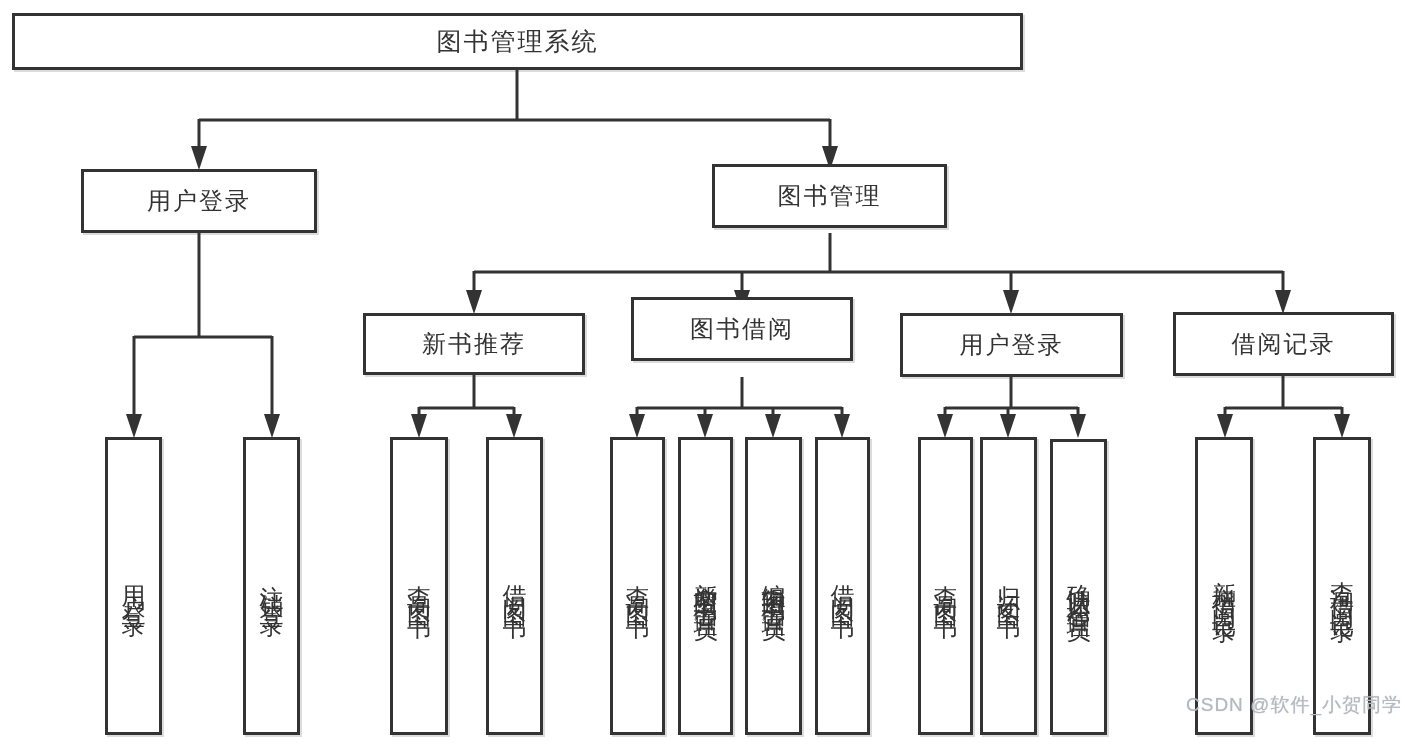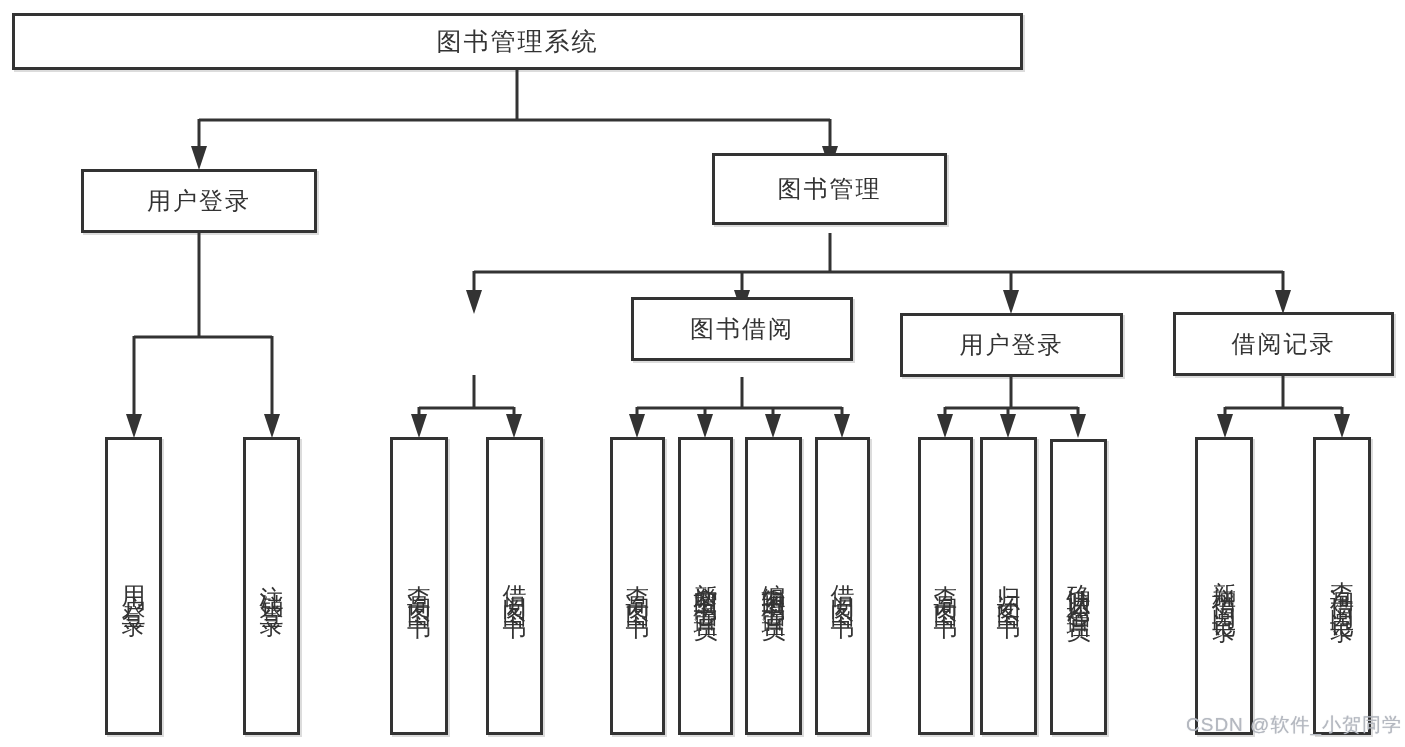--- a/index.html
+++ b/index.html
@@ -17,21 +17,21 @@
   }
   .h { font-size:24px; letter-spacing:2px; white-space:nowrap; }
   .root-box { font-size:25px; }
   .v {
     writing-mode:vertical-rl; text-orientation:mixed;
     font-size:24px; letter-spacing:10px; line-height:1;
   }
   .v.mid   { letter-spacing:8px; }
   .v.tight { letter-spacing:5px; }
   .watermark {
-    position:absolute; left:1186px; top:712px; z-index:5;
+    position:absolute; left:1186px; top:692px; z-index:5;
     font-size:19px; color:#b4b8c0; letter-spacing:1px; white-space:nowrap;
     text-shadow:0 0 1px rgba(90,95,105,0.35);
   }
 </style>
 </head>
 <body>
 
 <div id="stage">
 
   <svg class="wires" width="1405" height="747" viewBox="0 0 1405 747">
@@ -100,24 +100,27 @@
     </g>
   </svg>
 
   <div class="box h root-box" style="left:12px; top:13px; width:1011px; height:57px;">
     <span>图书管理系统</span>
   </div>
 
   <div class="box h" style="left:81px; top:169px; width:236px; height:64px;">
     <span>用户登录</span>
   </div>
-  <div class="box h" style="left:712px; top:153px; width:235px; height:72px;">
+  <div class="box h" style="left:712px; top:164px; width:235px; height:64px;">
     <span>图书管理</span>
   </div>
 
+  <div class="box h" style="left:363px; top:313px; width:222px; height:62px;">
+    <span>新书推荐</span>
+  </div>
   <div class="box h" style="left:631px; top:297px; width:222px; height:64px;">
     <span>图书借阅</span>
   </div>
   <div class="box h" style="left:900px; top:313px; width:223px; height:64px;">
     <span>用户登录</span>
   </div>
   <div class="box h" style="left:1173px; top:312px; width:221px; height:64px;">
     <span>借阅记录</span>
   </div>
 

